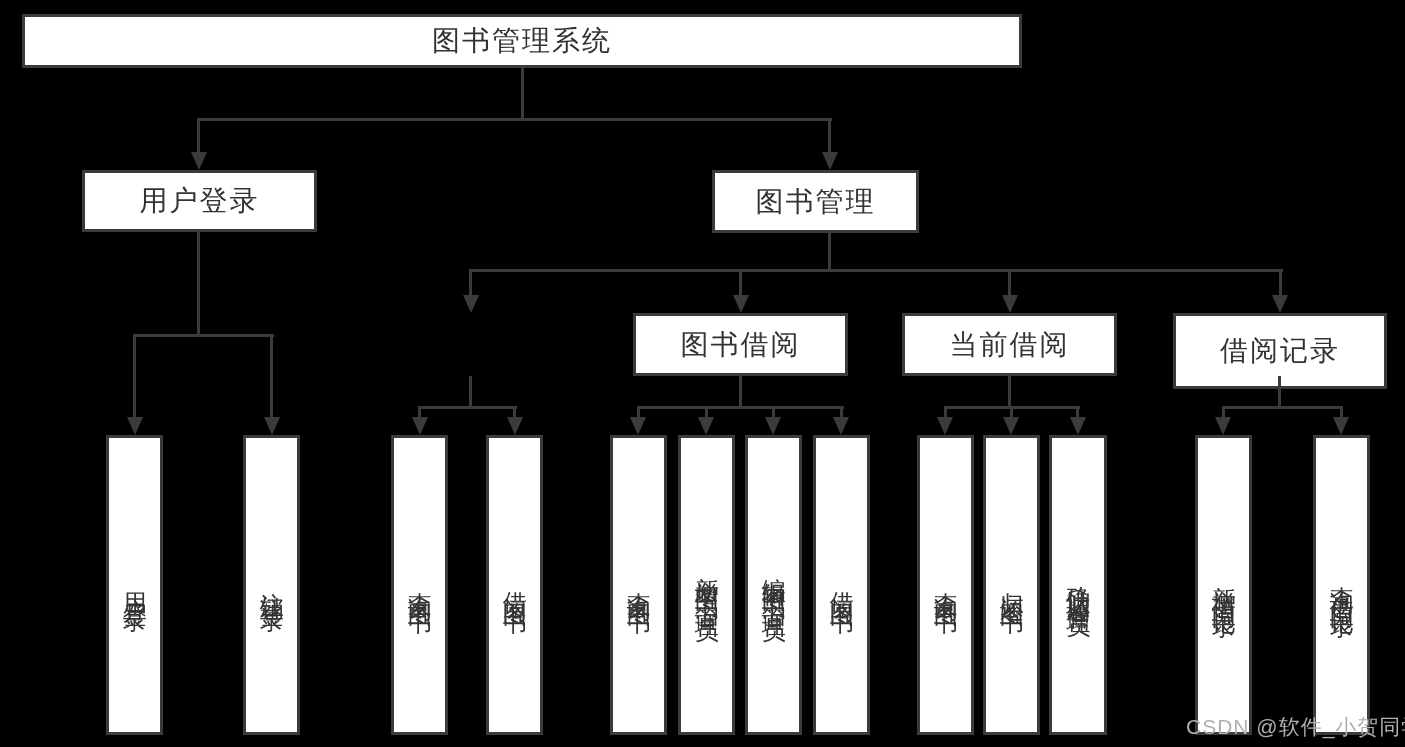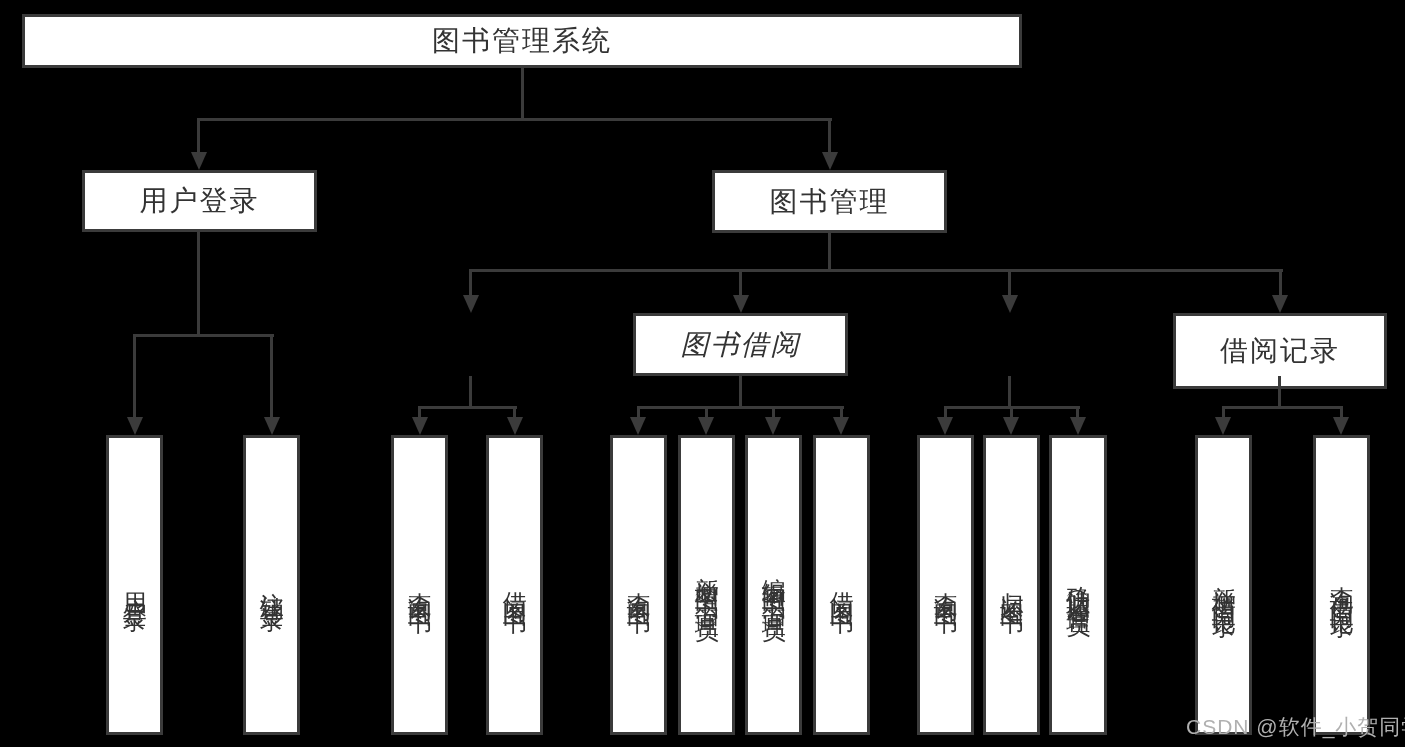--- a/index.html
+++ b/index.html
@@ -58,21 +58,21 @@
   <div class="line" style="left:521px;top:68px;width:3px;height:53px;"></div>
   <div class="line" style="left:197px;top:118px;width:635px;height:3px;"></div>
   <div class="line" style="left:197px;top:120px;width:3px;height:32px;"></div>
   <div class="arrow" style="left:191px;top:152px;"></div>
   <div class="line" style="left:828px;top:120px;width:3px;height:32px;"></div>
   <div class="arrow" style="left:822px;top:152px;"></div>
 
   <div class="box hbox" style="left:82px;top:170px;width:235px;height:62px;">
     <span>用户登录</span>
   </div>
-  <div class="box hbox" style="left:712px;top:170px;width:235px;height:63px;">
+  <div class="box hbox" style="left:712px;top:170px;width:207px;height:63px;">
     <span>图书管理</span>
   </div>
 
   <div class="line" style="left:197px;top:232px;width:3px;height:105px;"></div>
   <div class="line" style="left:133px;top:334px;width:141px;height:3px;"></div>
   <div class="line" style="left:133px;top:336px;width:3px;height:81px;"></div>
   <div class="arrow" style="left:127px;top:417px;"></div>
   <div class="line" style="left:270px;top:336px;width:3px;height:81px;"></div>
   <div class="arrow" style="left:264px;top:417px;"></div>
 
@@ -80,22 +80,25 @@
   <div class="line" style="left:469px;top:269px;width:814px;height:3px;"></div>
   <div class="line" style="left:469px;top:271px;width:3px;height:24px;"></div>
   <div class="arrow" style="left:463px;top:295px;"></div>
   <div class="line" style="left:739px;top:271px;width:3px;height:24px;"></div>
   <div class="arrow" style="left:733px;top:295px;"></div>
   <div class="line" style="left:1008px;top:271px;width:3px;height:24px;"></div>
   <div class="arrow" style="left:1002px;top:295px;"></div>
   <div class="line" style="left:1279px;top:271px;width:3px;height:24px;"></div>
   <div class="arrow" style="left:1272px;top:295px;"></div>
 
-  <div class="box hbox" style="left:633px;top:313px;width:215px;height:63px;font-style:italic;">
+  <div class="box hbox" style="left:633px;top:313px;width:215px;height:63px;">
     <span>图书借阅</span>
+  </div>
+  <div class="box hbox" style="left:902px;top:313px;width:215px;height:63px;">
+    <span>当前借阅</span>
   </div>
   <div class="box hbox" style="left:1173px;top:313px;width:214px;height:76px;">
     <span>借阅记录</span>
   </div>
 
   <div class="line" style="left:469px;top:376px;width:3px;height:32px;"></div>
   <div class="line" style="left:418px;top:406px;width:99px;height:3px;"></div>
   <div class="line" style="left:418px;top:408px;width:3px;height:9px;"></div>
   <div class="arrow" style="left:412px;top:417px;"></div>
   <div class="line" style="left:513px;top:408px;width:3px;height:9px;"></div>

